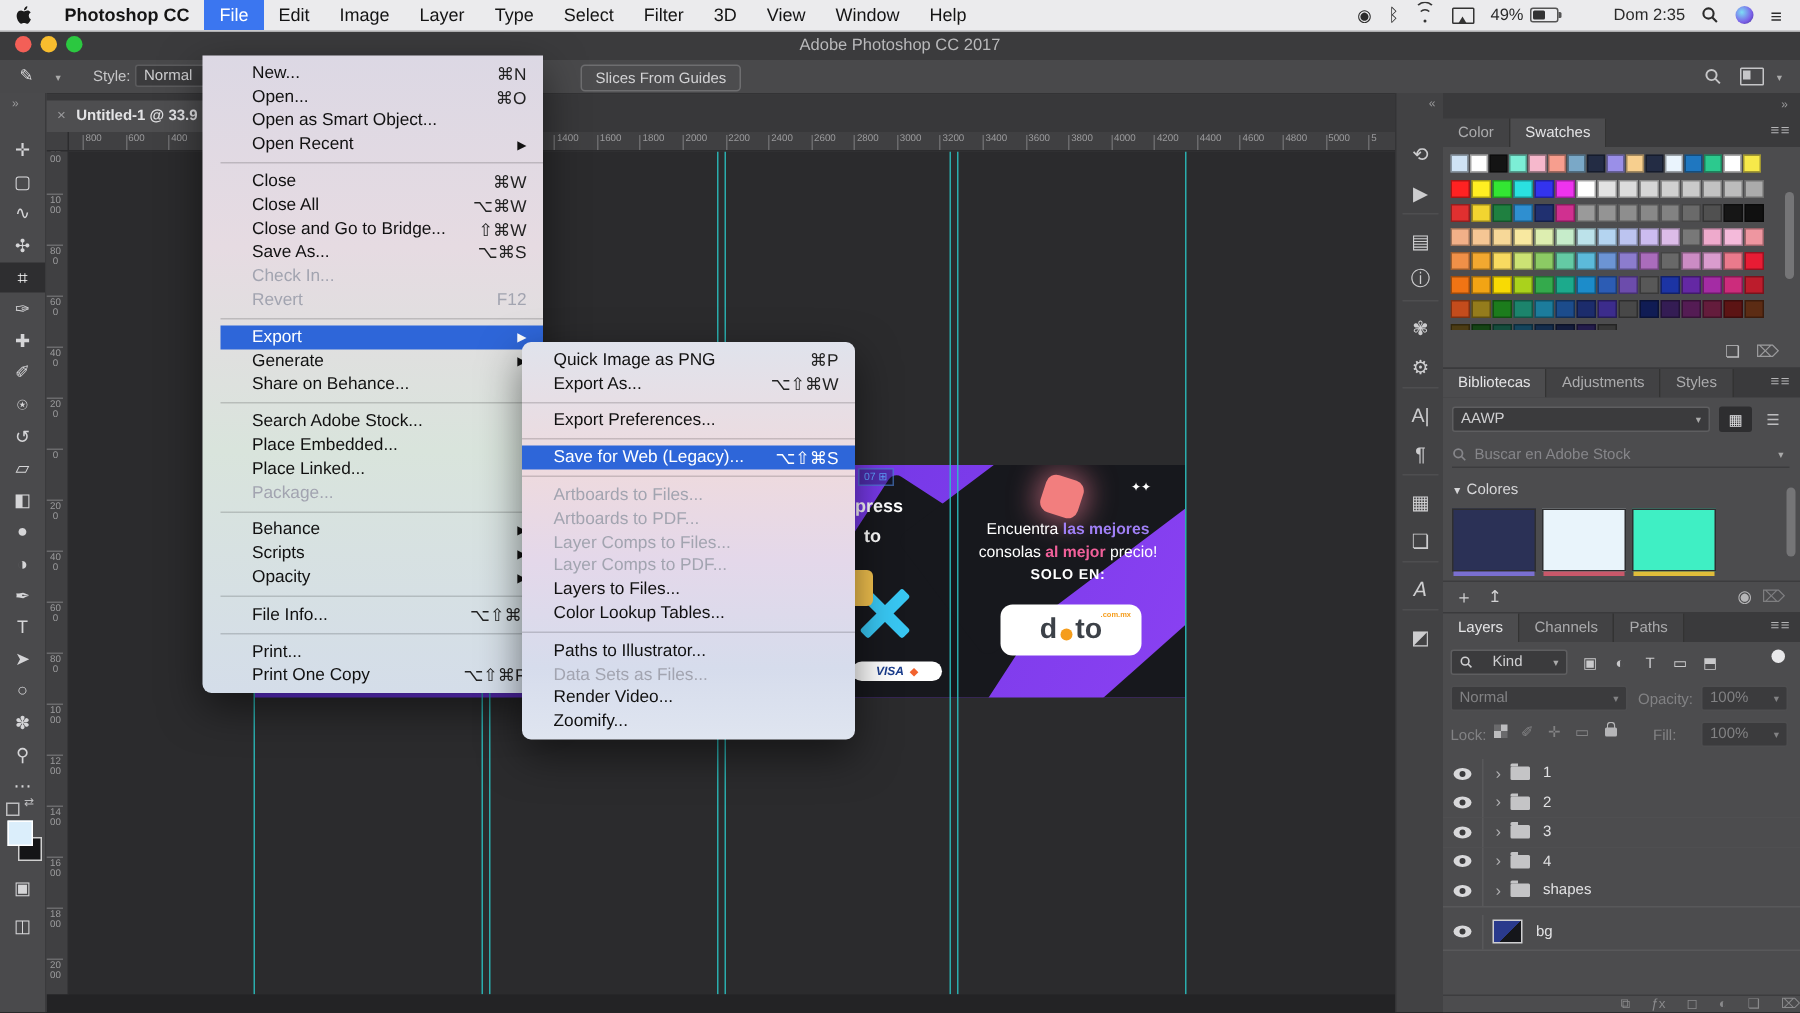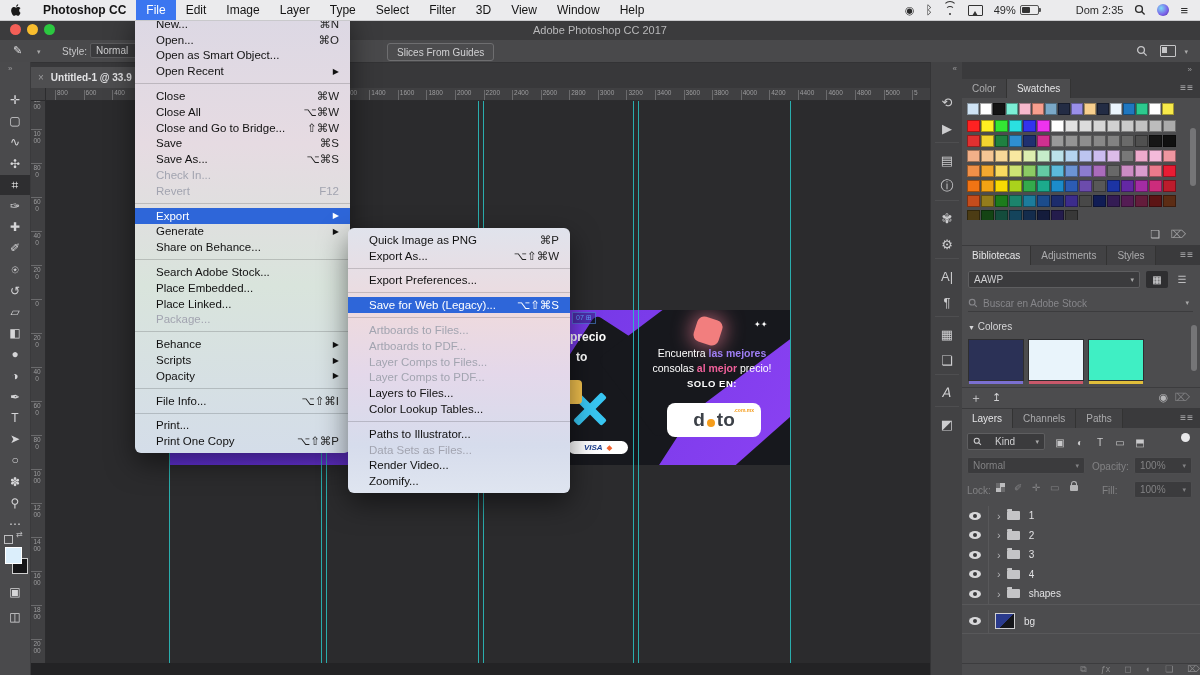--- a/index.html
+++ b/index.html
@@ -72,21 +72,21 @@
   #blogo .dot{width:8px;height:8px;border-radius:50%;background:#f59d1c;margin:6px 2px 0 2px;}
   #blogo .cmx{position:absolute;right:7px;top:4px;font-size:5px;color:#f59d1c;font-weight:bold;}
   .bleft{position:absolute;color:#fff;font-weight:bold;font-size:12px;}
   #visapill{position:absolute;left:398px;top:131px;width:60px;height:13px;border-radius:7px;background:#fff;
             display:flex;align-items:center;justify-content:center;gap:4px;font-size:8px;font-weight:bold;color:#1a3c8c;font-style:italic;}
   #visapill .m2{color:#f2622e;font-style:normal;font-size:7px;}
   #slicebadge{position:absolute;left:402px;top:2px;background:rgba(8,20,60,.35);color:#5ea0ff;font-size:7px;padding:1px 3px;border:1px solid rgba(94,160,255,.5);}
   #ybtn{position:absolute;left:396px;top:70px;width:16px;height:24px;border-radius:4px;background:#f2c14e;}
   
   .menu{z-index:50;border-radius:0 0 6px 6px;box-shadow:0 10px 28px rgba(0,0,0,.5);padding:4px 0;font-size:11.5px;color:#111;}
-  #menu-file{left:135px;top:12px;width:215px;background:linear-gradient(180deg,#dcd8e4,#e6dbe2 30%,#d9e4dc 62%,#d4dde9);}
+  #menu-file{left:135px;top:37px;width:215px;background:linear-gradient(180deg,#dcd8e4,#e6dbe2 30%,#d9e4dc 62%,#d4dde9);padding-left:12px;}
   #menu-export{left:348px;top:228px;width:222px;border-radius:6px;
      background:linear-gradient(180deg,#e0e3ec,#eedade 32%,#e4d8ea 55%,#d6dcec 82%,#dfe5f0);}
   .mi{display:flex;align-items:center;height:15.8px;padding:0 11px 0 21px;}
   .mi .lbl{flex:1;white-space:nowrap;}
   .mi .sc{color:#222;white-space:nowrap;margin-left:18px;}
   .mi.dis,.mi.dis .sc{color:#a2a4b0;}
   .mi.hl{background:#2e66d9;color:#fff;} .mi.hl .sc{color:#fff;}
   .msep{height:1px;background:rgba(0,0,0,.16);margin:4px 0;}
   .sub{font-size:8px;margin-left:18px;}
   
@@ -300,21 +300,21 @@
       <div class="rl" style="top: 540px;">2000</div>
     </div>
   <div class="a" style="left:30px;top:88px;width:15px;height:12px;background:#404042;border-right:1px solid #2c2c2e;border-bottom:1px solid #2c2c2e;z-index:4"></div>
 
   <div class="a" id="canvas">
     <div class="a" id="banner">
 
       <div class="bdark" style="left:370px;top:28px;width:135px;height:165px;transform:rotate(33deg);border-radius:6px"></div>
       <span class="xbar" style="left:400px;top:95px;transform:rotate(45deg)"></span>
       <span class="xbar" style="left:400px;top:95px;transform:rotate(-45deg)"></span>
-      <span class="bleft" style="left:400px;top:20px">precio</span>
+      <span class="bleft" style="left:400px;top:20px">press</span>
       <span class="bleft" style="left:406px;top:40px">to</span>
       <span id="ybtn"></span>
       <div id="visapill">
         <span>VISA</span>
           <span class="m2">◆</span>
       </div>
 
       <div class="bdark" style="left:430px;top:-42px;width:270px;height:100px;transform:rotate(-37deg);border-radius:8px"></div>
       <div class="bdark" style="left:550px;top:95px;width:75px;height:62px;clip-path:polygon(100% 12%,100% 100%,18% 100%)"></div>
       <span class="pinksq"></span>
@@ -560,24 +560,20 @@
       </div>
       <div class="mi">
         <span class="lbl">Close All</span>
         <span class="sc">⌥⌘W</span>
       </div>
       <div class="mi">
         <span class="lbl">Close and Go to Bridge...</span>
         <span class="sc">⇧⌘W</span>
       </div>
       <div class="mi">
-        <span class="lbl">Save</span>
-        <span class="sc">⌘S</span>
-      </div>
-      <div class="mi">
         <span class="lbl">Save As...</span>
         <span class="sc">⌥⌘S</span>
       </div>
       <div class="mi dis">
         <span class="lbl">Check In...</span>
         <span class="sc"></span>
       </div>
       <div class="mi dis">
         <span class="lbl">Revert</span>
         <span class="sc">F12</span>

